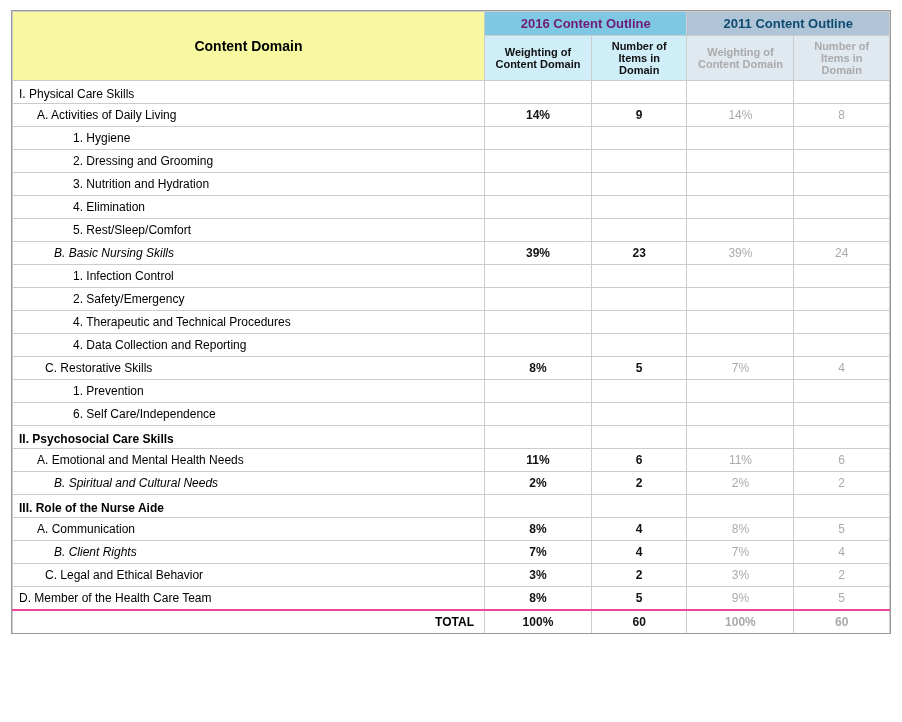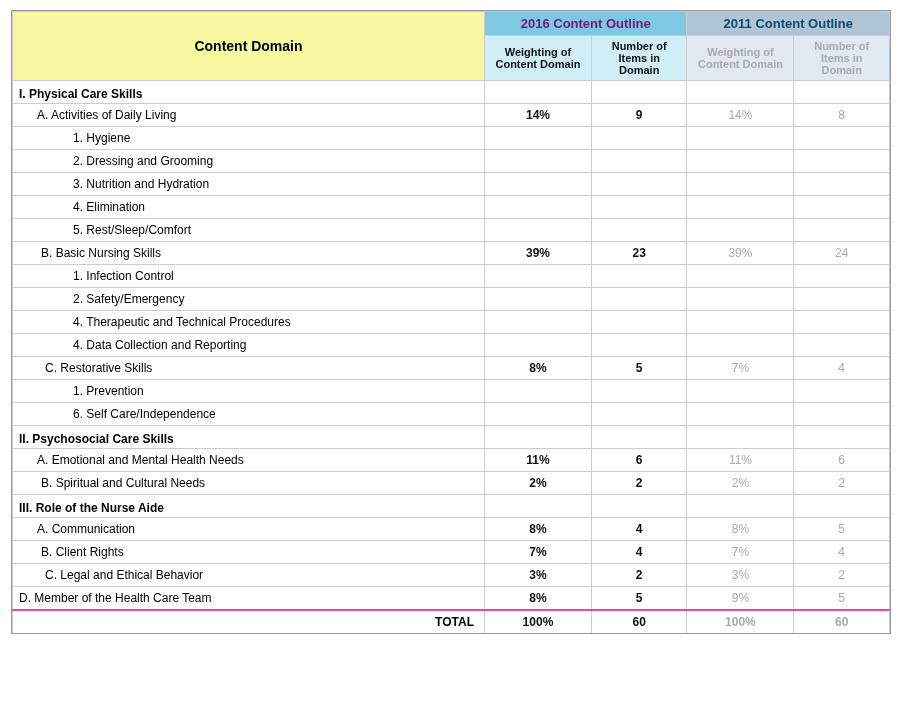--- a/index.html
+++ b/index.html
@@ -77,21 +77,21 @@
       font-weight: normal;
       color: #aaa;
     }
     .row-section-header td {
       font-weight: bold;
       font-size: 12px;
       padding-top: 6px;
       padding-bottom: 2px;
     }
     .row-sub-a td.content-col { padding-left: 24px; }
-    .row-sub-b td.content-col { padding-left: 28px; }
+    .row-sub-b td.content-col { padding-left: 41px; font-style: italic; }
     .row-sub-c td.content-col { padding-left: 32px; }
     .row-item td.content-col { padding-left: 60px; }
     .row-total td {
       font-weight: bold;
       border-top: 2px solid #ec4899;
     }
     .row-total td.content-col {
       text-align: right;
       padding-right: 10px;
     }
@@ -110,21 +110,21 @@
       </tr>
       <tr class="header-row-2">
         <th class="th-sub th-sub-2016">Weighting of Content Domain</th>
         <th class="th-sub th-sub-2016">Number of Items in Domain</th>
         <th class="th-sub th-sub-2011">Weighting of Content Domain</th>
         <th class="th-sub th-sub-2011">Number of Items in Domain</th>
       </tr>
     </thead>
     <tbody id="table-body">
     <tr class="row-section-header">
-          <td class="content-col" colspan="1" style="font-weight: bold;">I. Physical Care Skills</td>
+          <td class="content-col" colspan="1" style="font-weight: normal;">I. Physical Care Skills</td>
           <td></td>
           <td></td>
           <td></td>
           <td></td>
         </tr>
         <tr class="row-sub-a">
           <td class="content-col">A.  Activities of Daily Living</td>
           <td class="val-2016">14%</td>
           <td class="val-2016">9</td>
           <td class="val-2011">14%</td>

